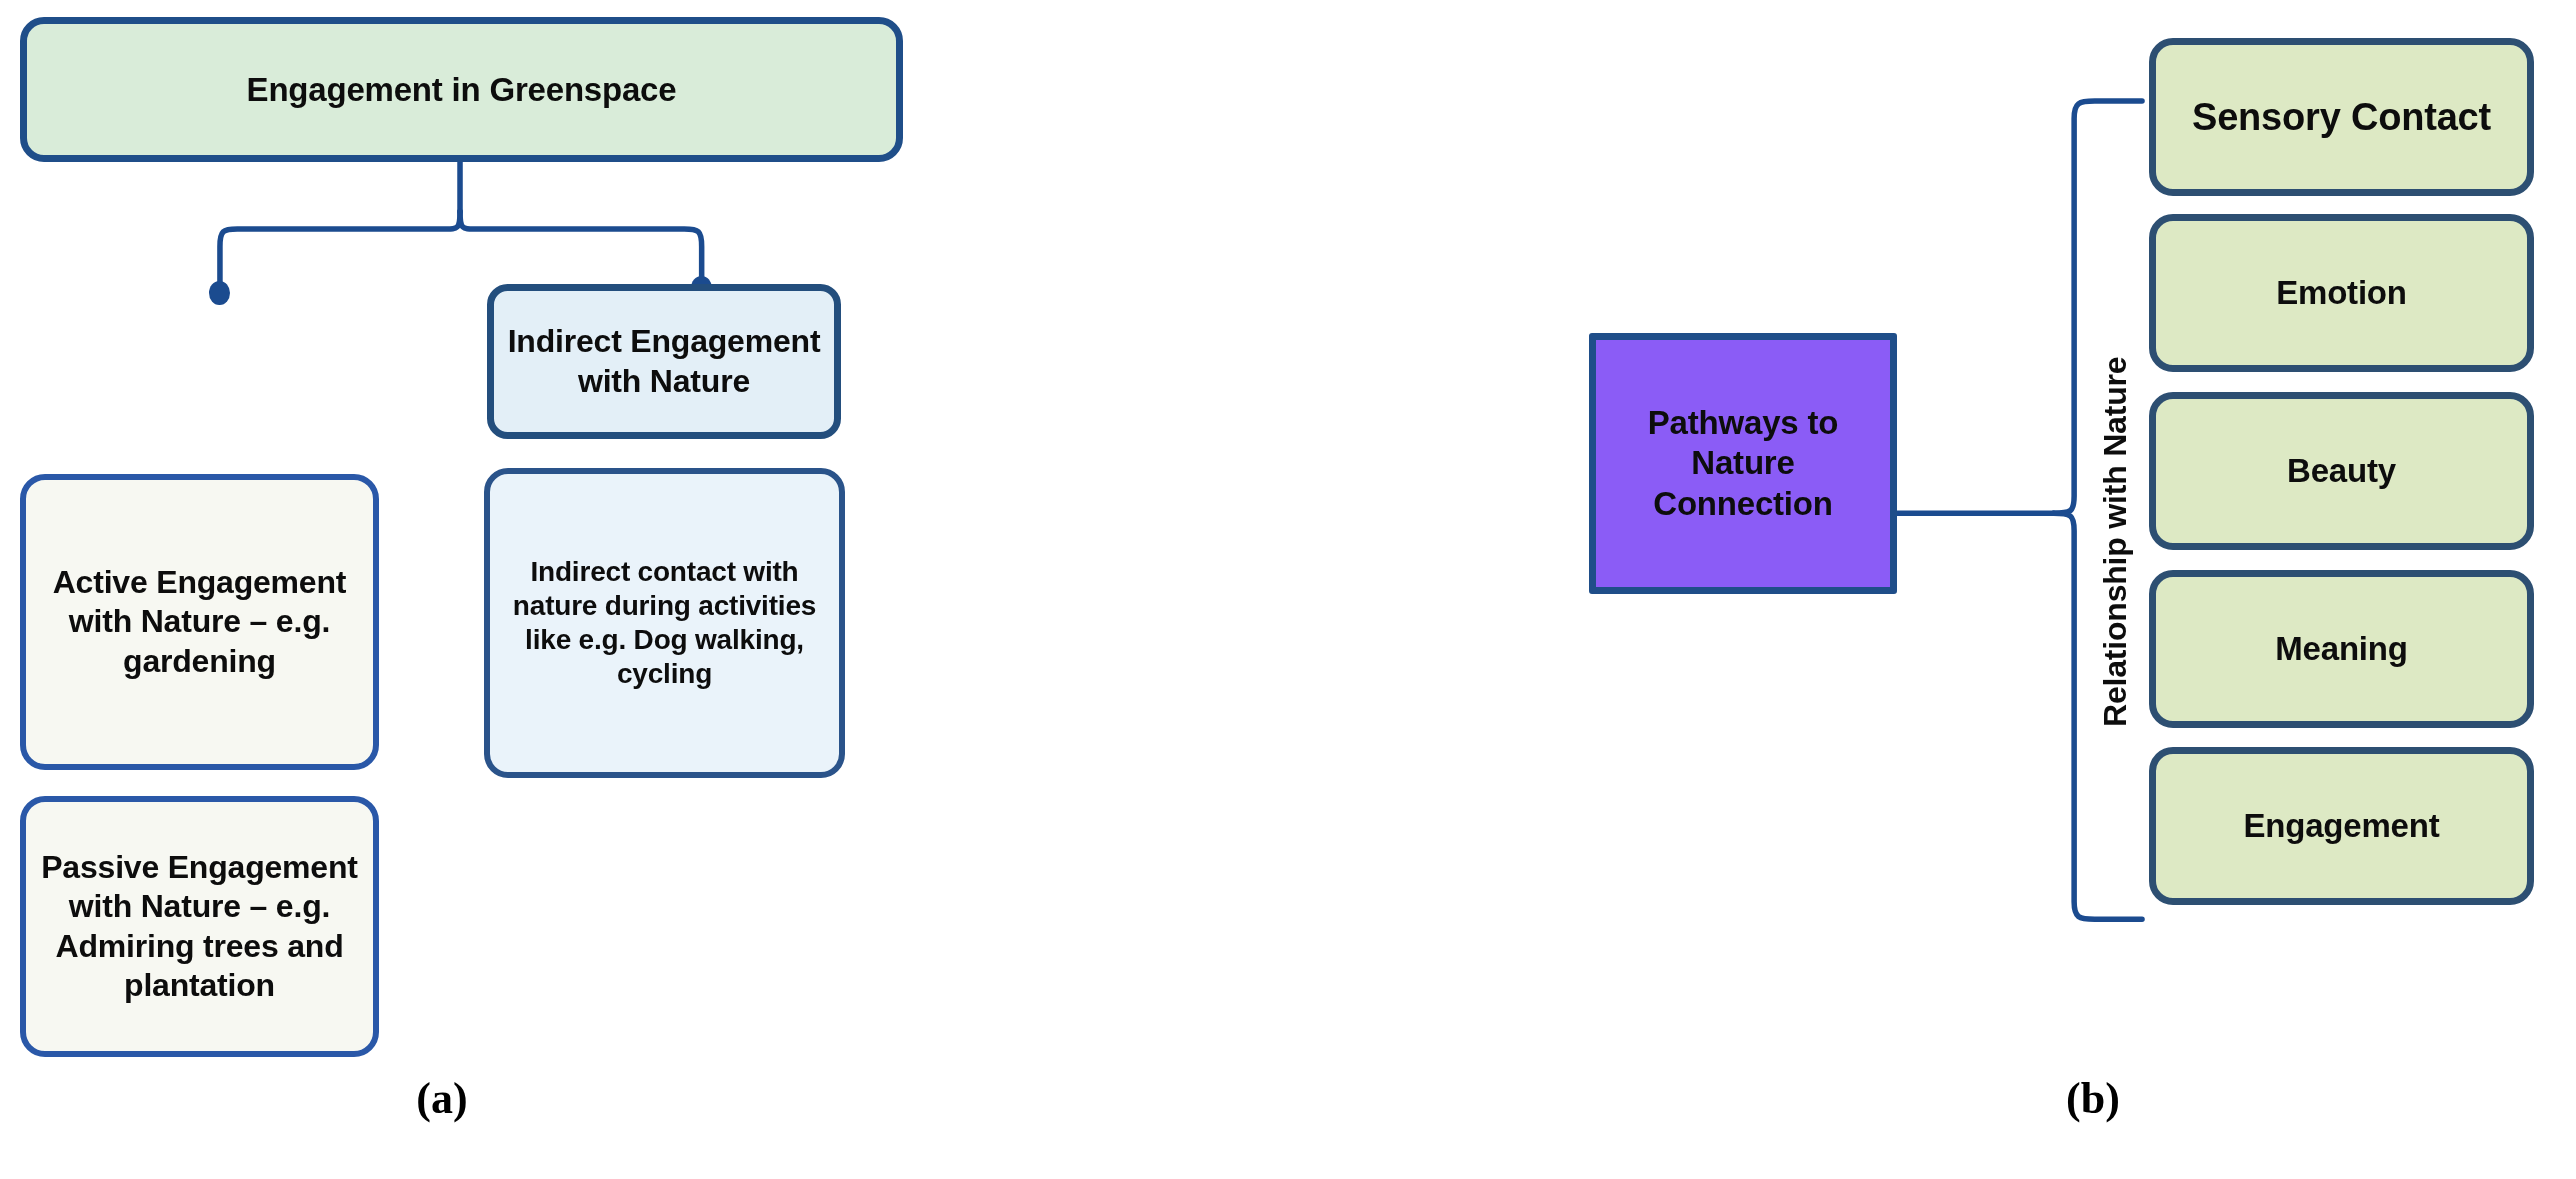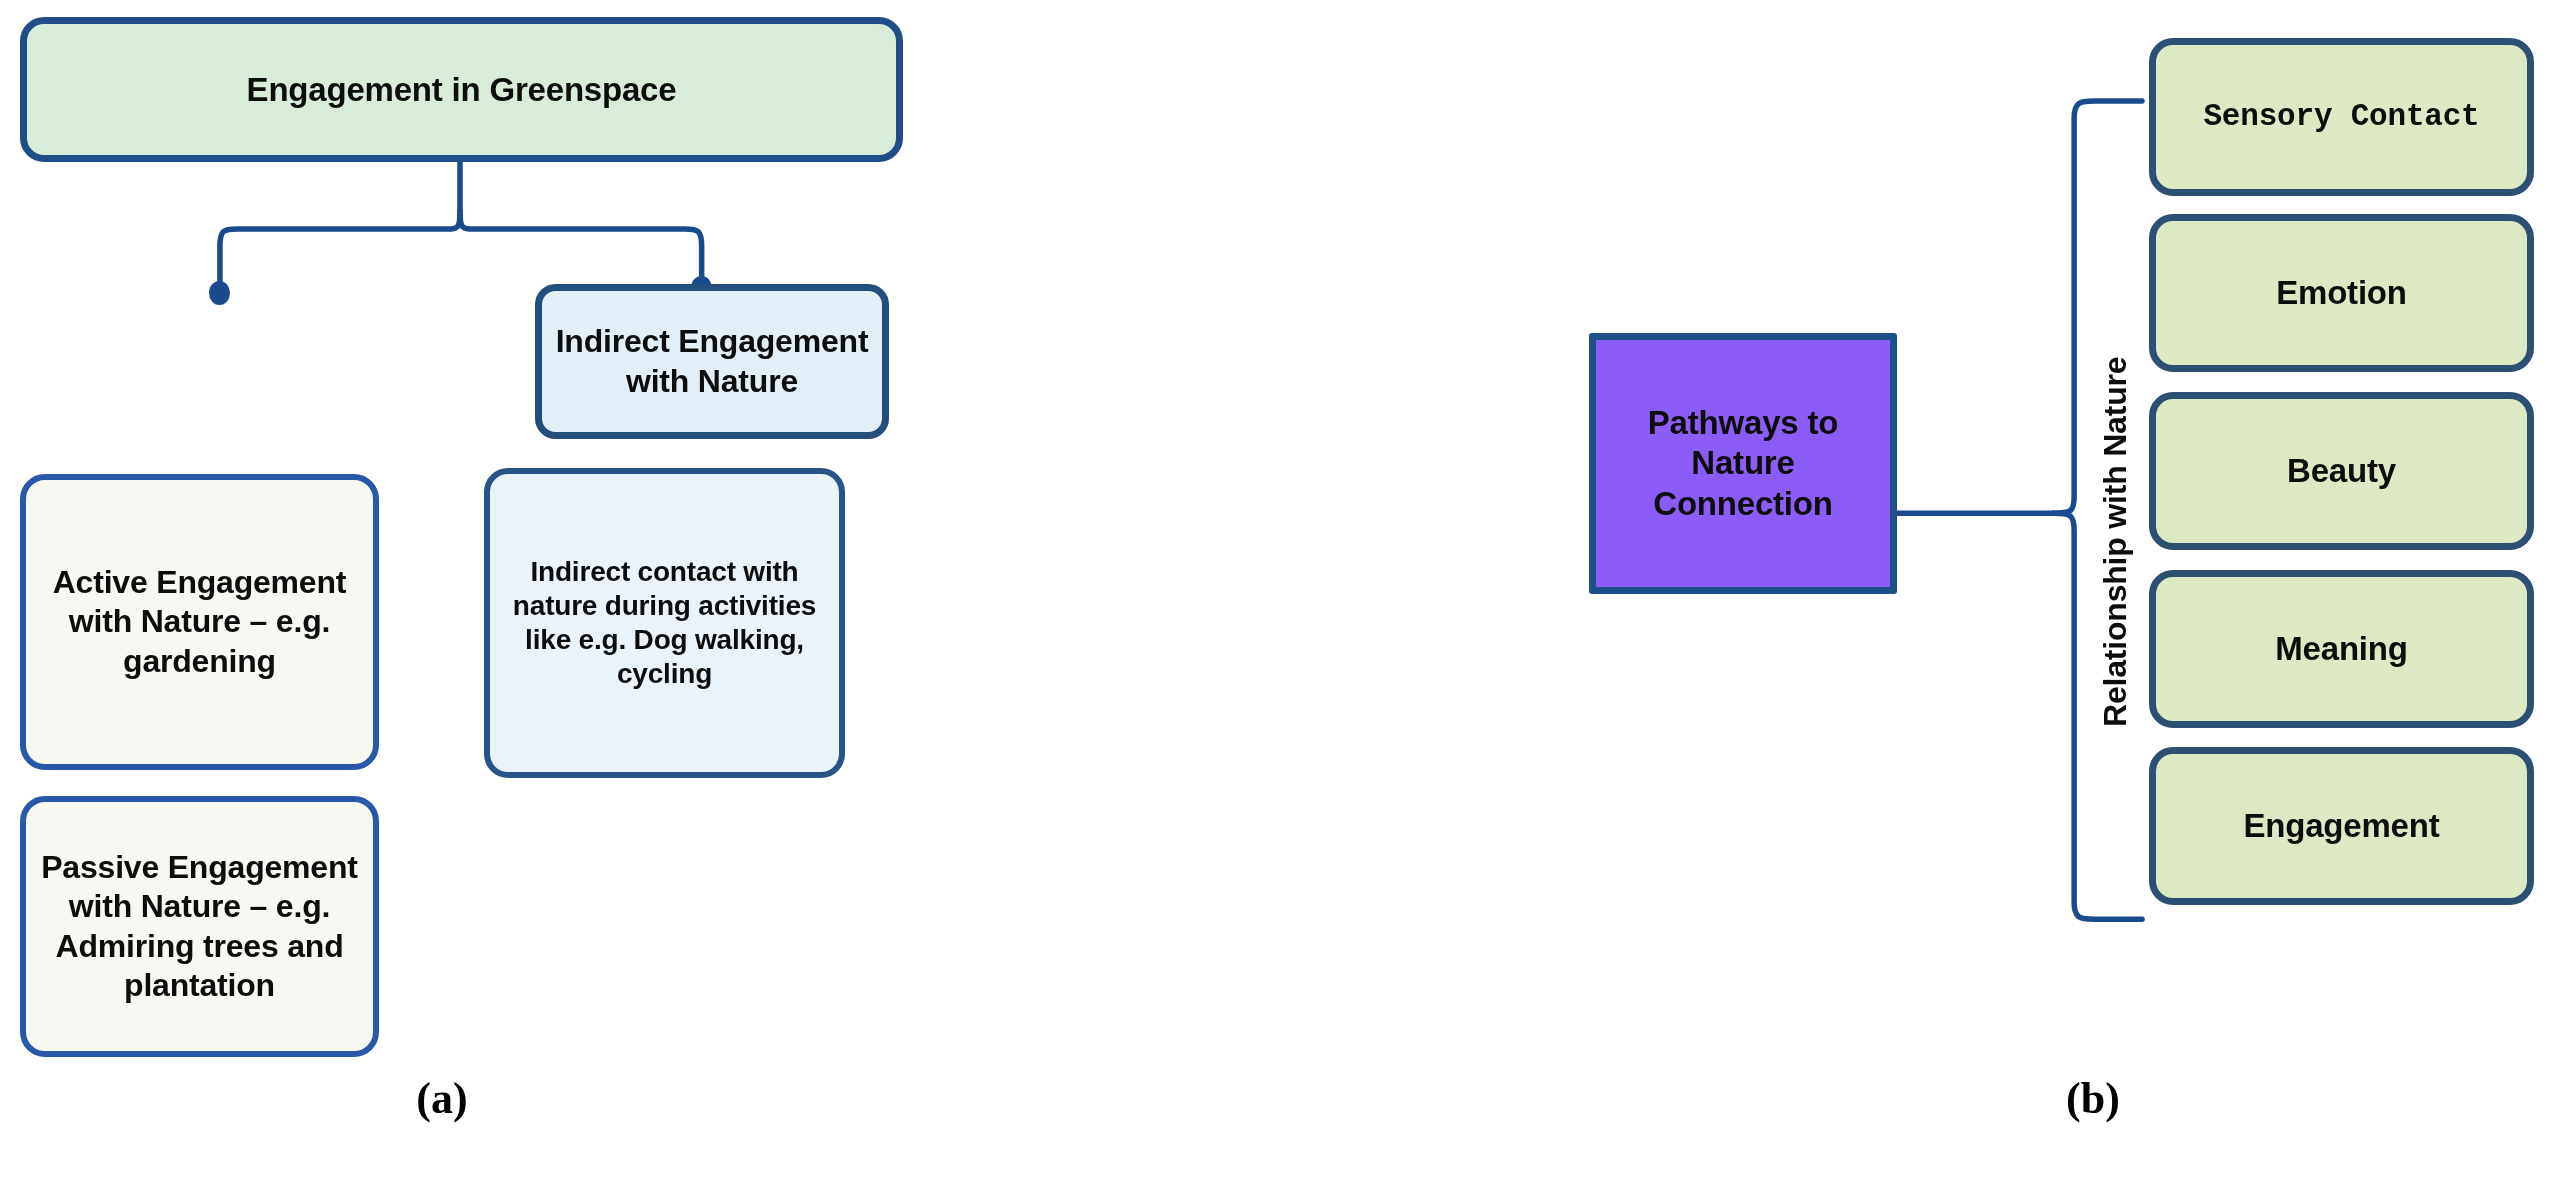--- a/index.html
+++ b/index.html
@@ -138,35 +138,35 @@
                L 2712 1164"></path>
     </g>
   </svg>
 
   <div class="node n-mint" style="left:20px; top:17.4px; width:883px; height:145px; font-size:33px;">Engagement in Greenspace</div>
 
   <div class="dot" style="left:209px; top:281px;"></div>
   <div class="dot" style="left:691px; top:276px;"></div>
 
 
-  <div class="node n-ice" style="left:487px; top:284px; width:354px; height:155px; font-size:32px;margin-left:48px;">Indirect Engagement with Nature</div>
+  <div class="node n-ice" style="left:487px; top:284px; width:354px; height:155px; font-size:32px;">Indirect Engagement with Nature</div>
 
   <div class="node n-cream" style="left:20px; top:474px; width:359px; height:296px; font-size:32px;">Active Engagement with Nature – e.g. gardening</div>
 
   <div class="node n-ice2" style="left:484px; top:468px; width:361px; height:310px; font-size:28px;">Indirect contact with nature during activities like e.g. Dog walking, cycling</div>
 
   <div class="node n-cream" style="left:20px; top:796px; width:359px; height:261px; font-size:32px;">Passive Engagement with Nature – e.g. Admiring trees and plantation</div>
 
   <span class="panel-label" style="left:379px; top:1073px; width:126px;">(a)</span>
 
   <div class="node n-mint2" style="left:1589px; top:333px; width:308px; height:261px; font-size:33px;">Pathways to Nature Connection</div>
 
   <span class="vert-label" style="left:2097px; top:727px;">Relationship with Nature</span>
 
-  <div class="node n-olive-b" style="left:2149px; top:38px; width:385px; height:158px; font-size:31px;font-family:Liberation Mono, monospace;">Sensory Contact</div>
+  <div class="node n-olive-b" style="left:2149px; top:38px; width:385px; height:158px; font-size:38px;">Sensory Contact</div>
 
   <div class="node n-olive-b" style="left:2149px; top:214px; width:385px; height:158px; font-size:33px;">Emotion</div>
 
   <div class="node n-olive-b" style="left:2149px; top:392px; width:385px; height:158px; font-size:33px;">Beauty</div>
 
   <div class="node n-olive-b" style="left:2149px; top:570px; width:385px; height:158px; font-size:33px;">Meaning</div>
 
   <div class="node n-olive-b" style="left:2149px; top:747px; width:385px; height:158px; font-size:33px;">Engagement</div>
 
   <span class="panel-label" style="left:2030px; top:1073px; width:126px;">(b)</span>

